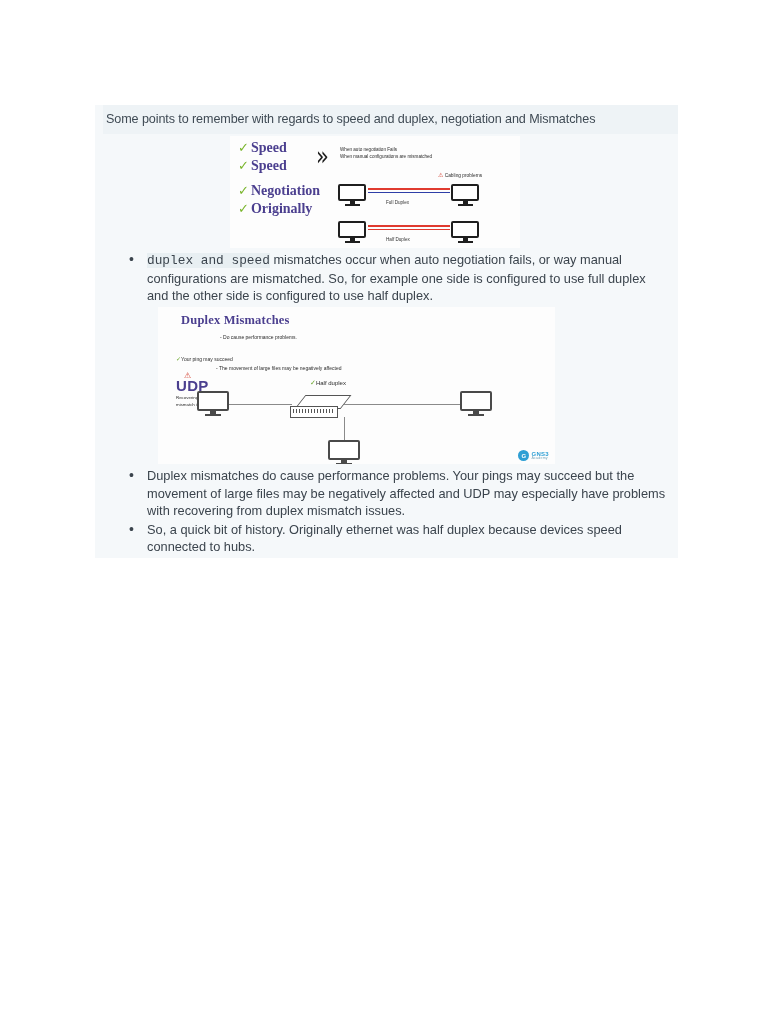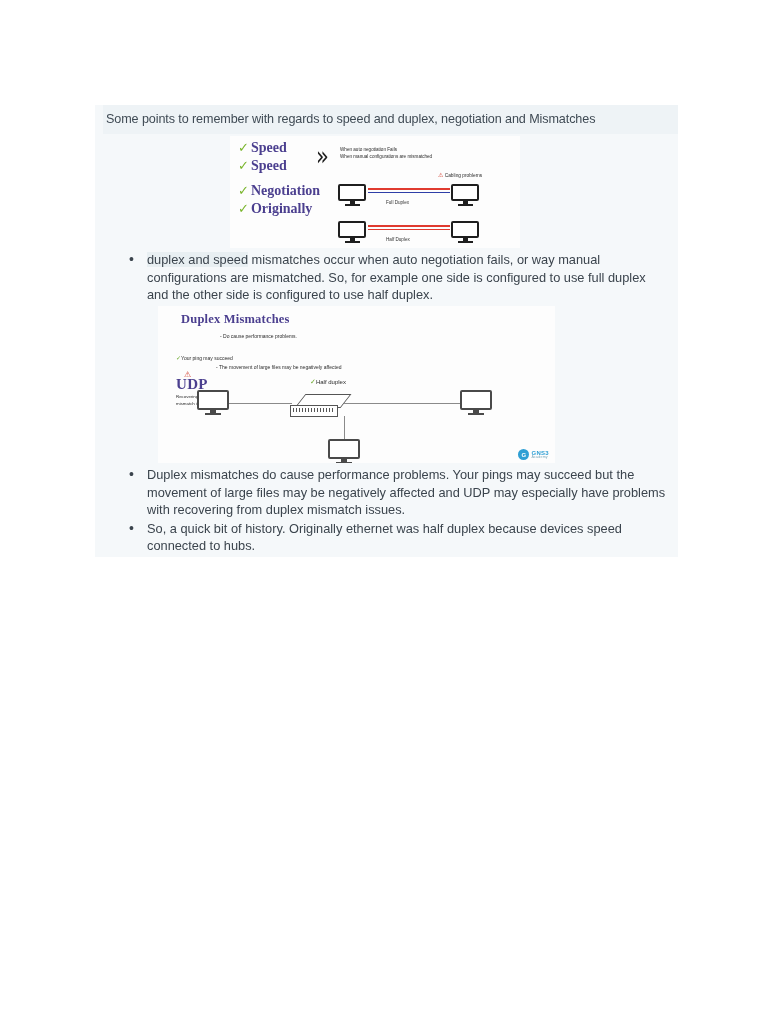--- a/index.html
+++ b/index.html
@@ -181,21 +181,21 @@
     line-height: 1.34;
     color: #3b444d;
     padding-left: 18px;
   }
   ul.lvl2 > li > .b-sq {
     position: absolute;
     left: 0; top: 1px;
     font-size: 8px;
     color: #3b444d;
   }
-  .hl { background: #e8eff2; }
+  .hl { background: #e8eff2; font-family: Liberation Mono, monospace; }
 
   
   .slide2-wrap {
     position: relative;
     width: 583px;
     height: 158px;
     background: #f5f8fa;
   }
   .slide2 {
     position: absolute;
@@ -241,21 +241,21 @@
     text-align: left;
   }
   .s2-udp .warn2 {
     position: absolute;
     left: 8px; top: -6px;
     color: #d23b2b;
     font-size: 8px;
     font-family: "DejaVu Sans", sans-serif;
   }
   .s2-udp .udp-word {
-    font-family: Liberation Serif, serif;
+    font-family: Liberation Sans, sans-serif;
     font-weight: bold;
     font-size: 15px;
     color: #4b3f8f;
     letter-spacing: 0.3px;
   }
   .s2-udp .udp-cap {
     font-size: 4.4px;
     color: #2a2a2a;
     line-height: 1.45;
     width: 60px;

